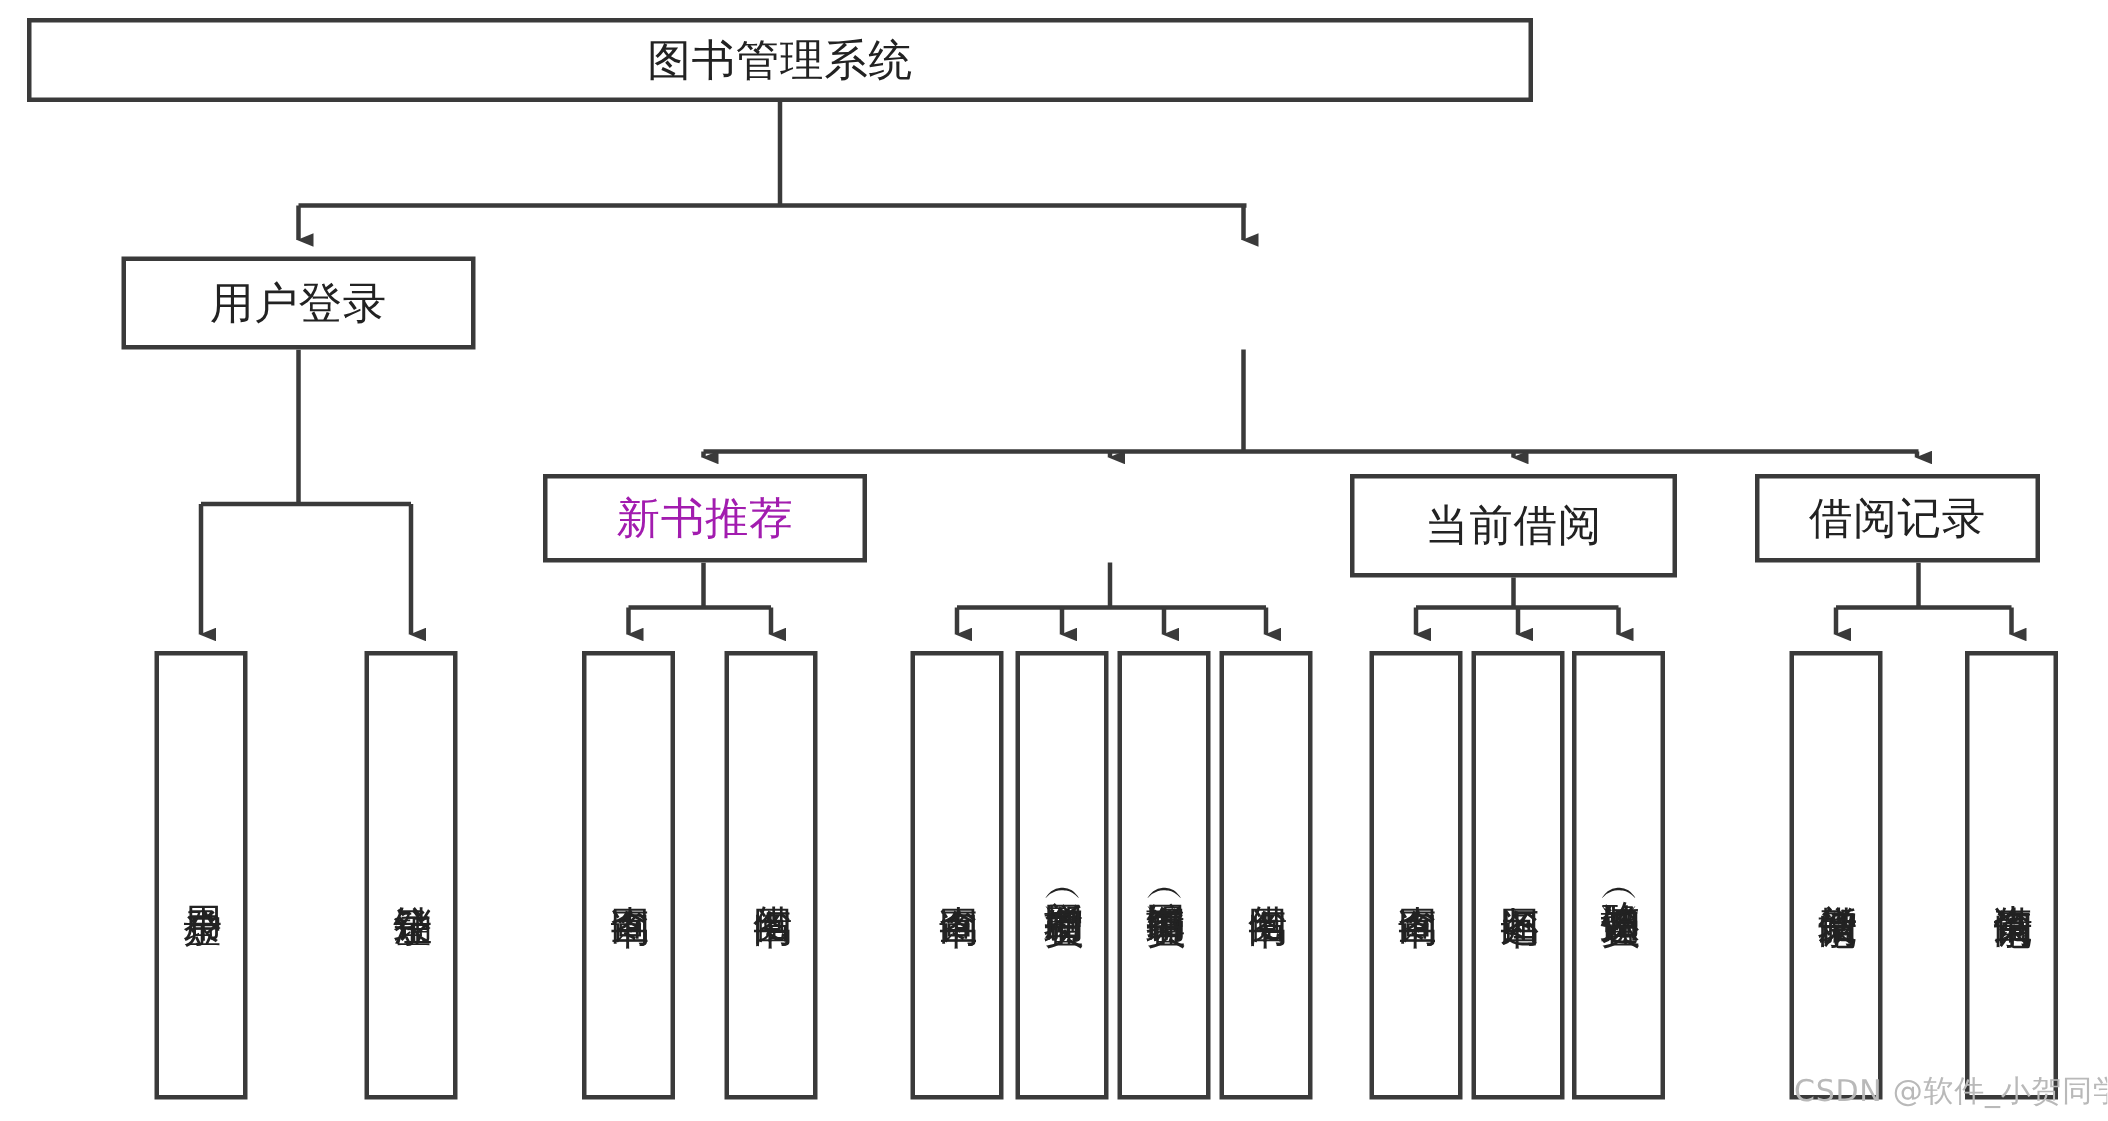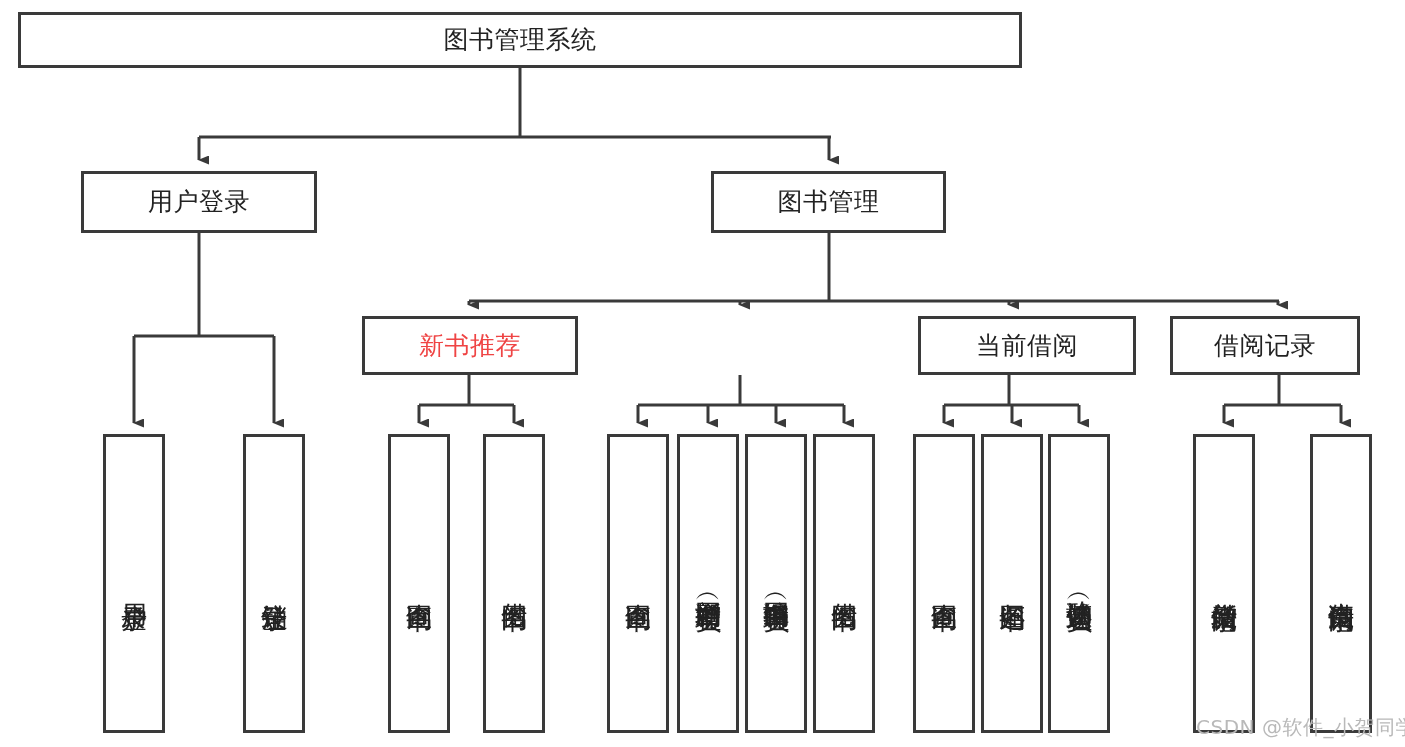--- a/index.html
+++ b/index.html
@@ -33,21 +33,21 @@
     align-items: center;
     justify-content: center;
     overflow: hidden;
   }
   .node-box.level1 { border-width: 3px; }
   .node-box.level2 { border-width: 3px; }
   .node-box.level3 { border-width: 3px; }
   .node-box.leaf  { border-width: 3px; }
   .node-label {
     color: #222222;
-    font-size: 25px;
+    font-size: 29px;
     line-height: 1.12;
     letter-spacing: 0.5px;
     white-space: nowrap;
     user-select: none;
   }
   .leaf .node-label {
     writing-mode: vertical-rl;
     text-orientation: upright;
     font-size: 26px;
     line-height: 1.05;
@@ -134,28 +134,25 @@
     </g>
   </svg>
 
   <div class="node-box level1" style="left: 18px; top: 12px; width: 1004px; height: 56px; border-color: rgb(58, 58, 58);">
     <span class="node-label" style="color: rgb(34, 34, 34);">图书管理系统</span>
   </div>
 
   <div class="node-box level2" style="left: 81px; top: 171px; width: 236px; height: 62px; border-color: rgb(58, 58, 58);">
     <span class="node-label" style="color: rgb(34, 34, 34);">用户登录</span>
   </div>
-  <div class="node-box level2" style="left: 711px; top: 171px; width: 235px; height: 62px; border-color: rgb(58, 58, 58);">
-    <span class="node-label" style="color: rgb(34, 34, 34);">图书管理</span>
-  </div>
 
   <div class="node-box level3" style="left: 362px; top: 316px; width: 216px; height: 59px; border-color: rgb(58, 58, 58);">
-    <span class="node-label" style="color: #ef4444;">新书推荐</span>
+    <span class="node-label" style="color: #a21caf;">新书推荐</span>
   </div>
-  <div class="node-box level3" style="left: 900px; top: 316px; width: 218px; height: 59px; border-color: rgb(58, 58, 58); margin-left: 18px;">
+  <div class="node-box level3" style="left: 900px; top: 316px; width: 218px; height: 69px; border-color: rgb(58, 58, 58);">
     <span class="node-label" style="color: rgb(34, 34, 34);">当前借阅</span>
   </div>
   <div class="node-box level3" style="left: 1170px; top: 316px; width: 190px; height: 59px; border-color: rgb(58, 58, 58);">
     <span class="node-label" style="color: rgb(34, 34, 34);">借阅记录</span>
   </div>
 
   <div class="node-box leaf" style="left: 103px; top: 434px; width: 62px; height: 299px; border-color: rgb(58, 58, 58);">
     <span class="node-label" style="color: rgb(34, 34, 34);">用户登录</span>
   </div>
   <div class="node-box leaf" style="left: 243px; top: 434px; width: 62px; height: 299px; border-color: rgb(58, 58, 58);">

